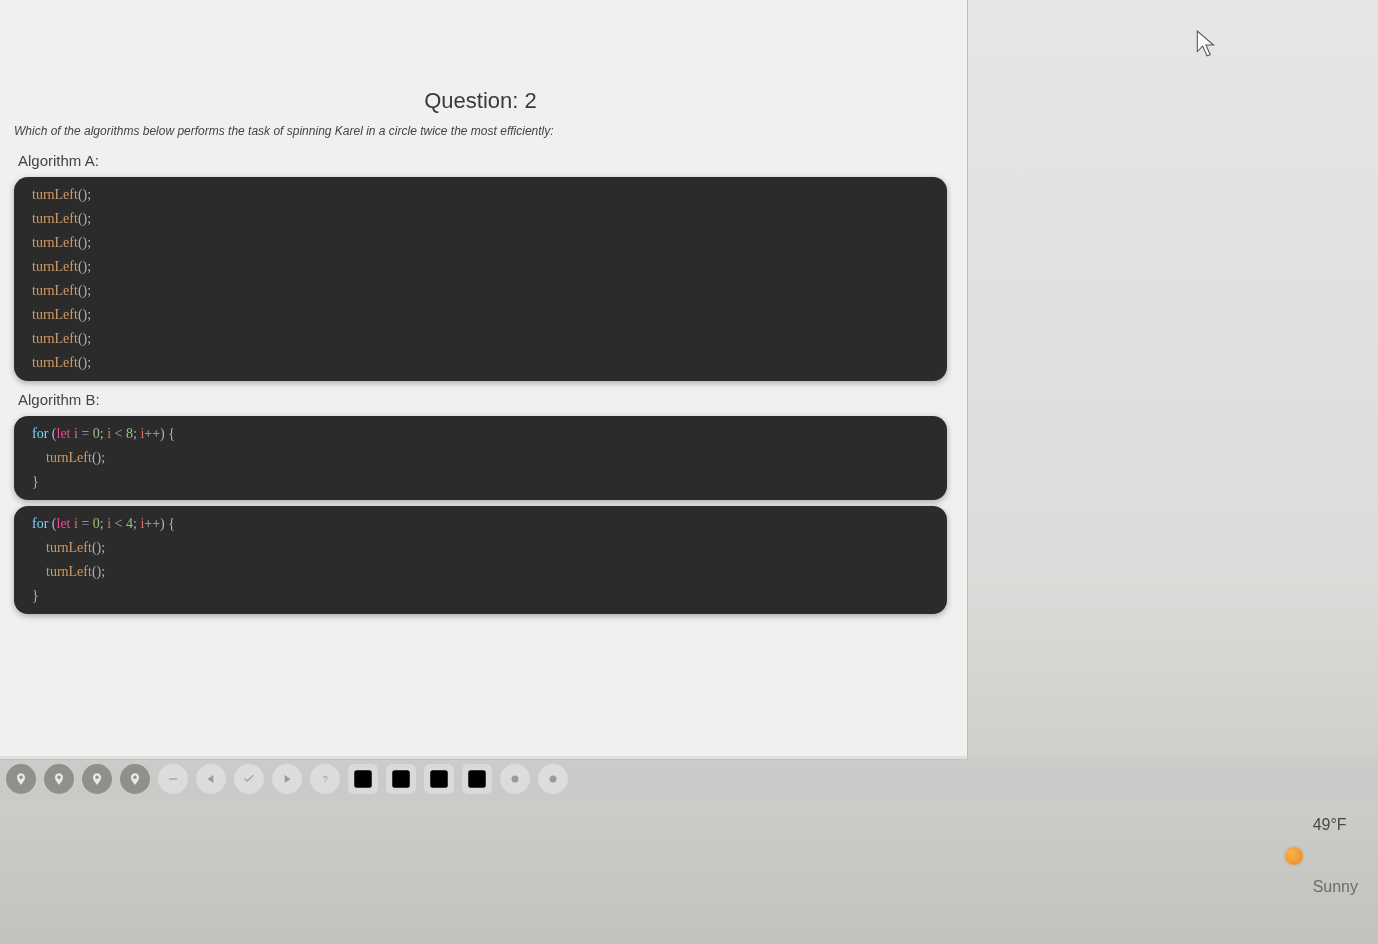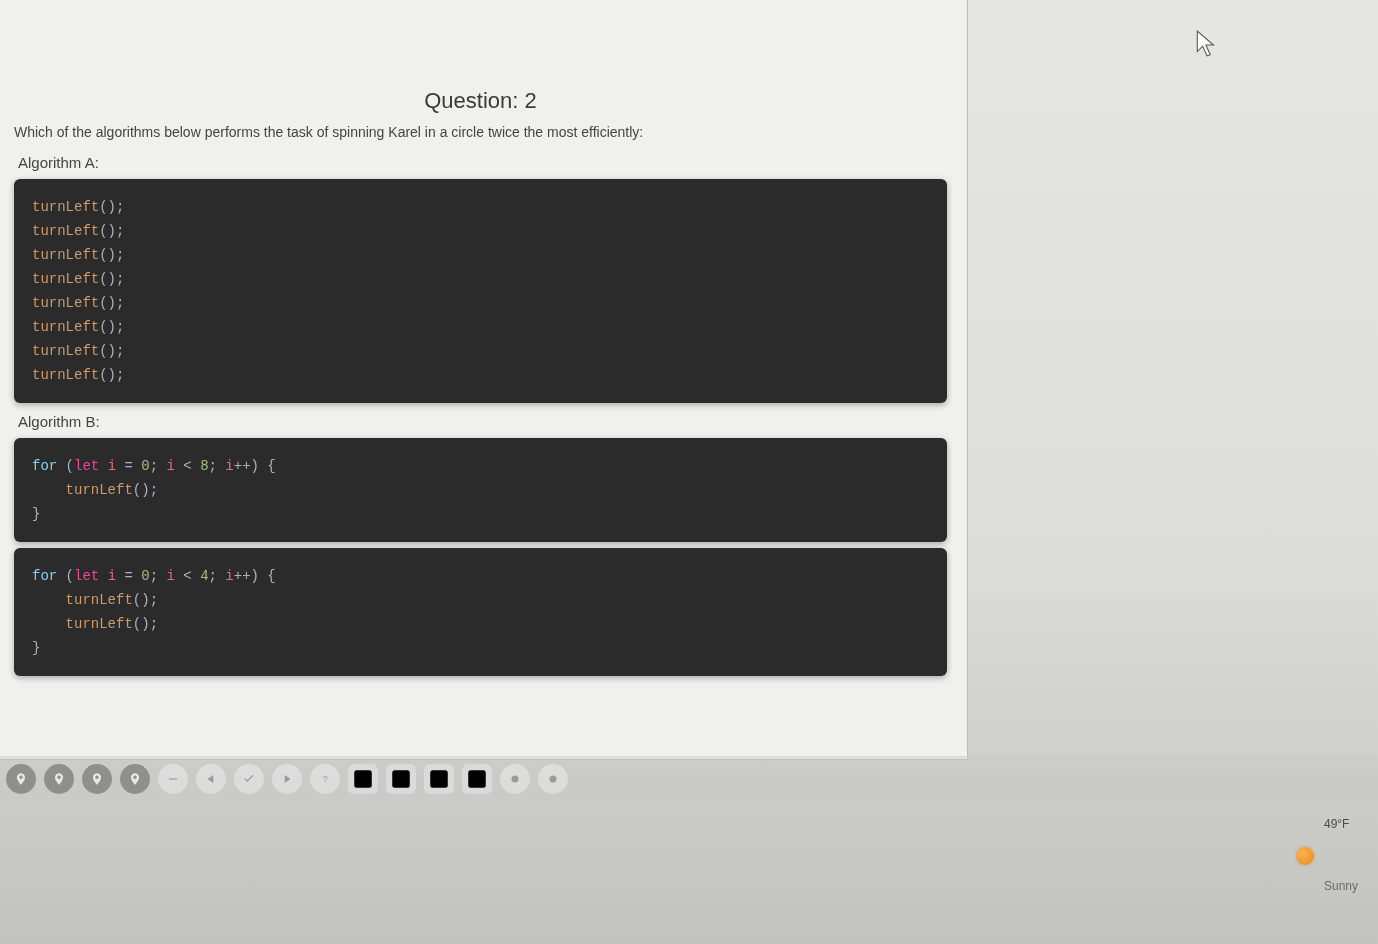--- a/index.html
+++ b/index.html
@@ -28,37 +28,38 @@
     padding: 18px 20px 0 14px;
   }
   .question-header {
     text-align: center;
     font-size: 22px;
     color: #3a3a3a;
     font-weight: 400;
     margin: 70px 0 10px 0;
   }
   .question-text {
-    font-size: 14px;
+    font-size: 12px;
     color: #444;
     margin-bottom: 14px;
+    font-style: italic;
   }
   .algo-label {
     font-size: 15px;
     color: #444;
     margin: 10px 0 8px 4px;
   }
   .code-block {
     background: #2b2b2b;
     color: #d4d4d4;
-    font-family: Liberation Mono, monospace;
+    font-family: Liberation Serif, serif;
     font-size: 14px;
     line-height: 24px;
-    padding: 16px 18px;
-    border-radius: 6px;
+    padding: 6px 18px;
+    border-radius: 14px;
     margin-bottom: 6px;
     box-shadow: 0 2px 6px rgba(0,0,0,0.3);
     white-space: pre;
     overflow: hidden;
   }
   .tok-fn   { color: #d19a66; }   
   .tok-kw   { color: #7dd3fc; }   
   .tok-let  { color: #ec4899; }   
   .tok-num  { color: #98c379; }   
   .tok-var  { color: #e06c75; }   
@@ -104,21 +105,21 @@
     display: flex;
     align-items: center;
     gap: 10px;
     color: #4a4a48;
   }
   .weather .sun {
     width: 18px; height: 18px; border-radius: 50%;
     background: radial-gradient(circle at 35% 35%, #ffb347, #e2872a);
     box-shadow: 0 0 3px rgba(226,135,42,0.6);
   }
-  .weather .txt { font-size: 12px; line-height: 15px; text-align: left; }
+  .weather .txt { font-size: 16px; line-height: 15px; text-align: left; }
   .weather .temp { display:block; }
   .weather .cond { display:block; color:#6b6b69;margin-top:47px; }
 
   
   .cursor {
     position: absolute;
     top: 30px;
     left: 1196px;
     width: 22px; height: 28px;
     pointer-events: none;

